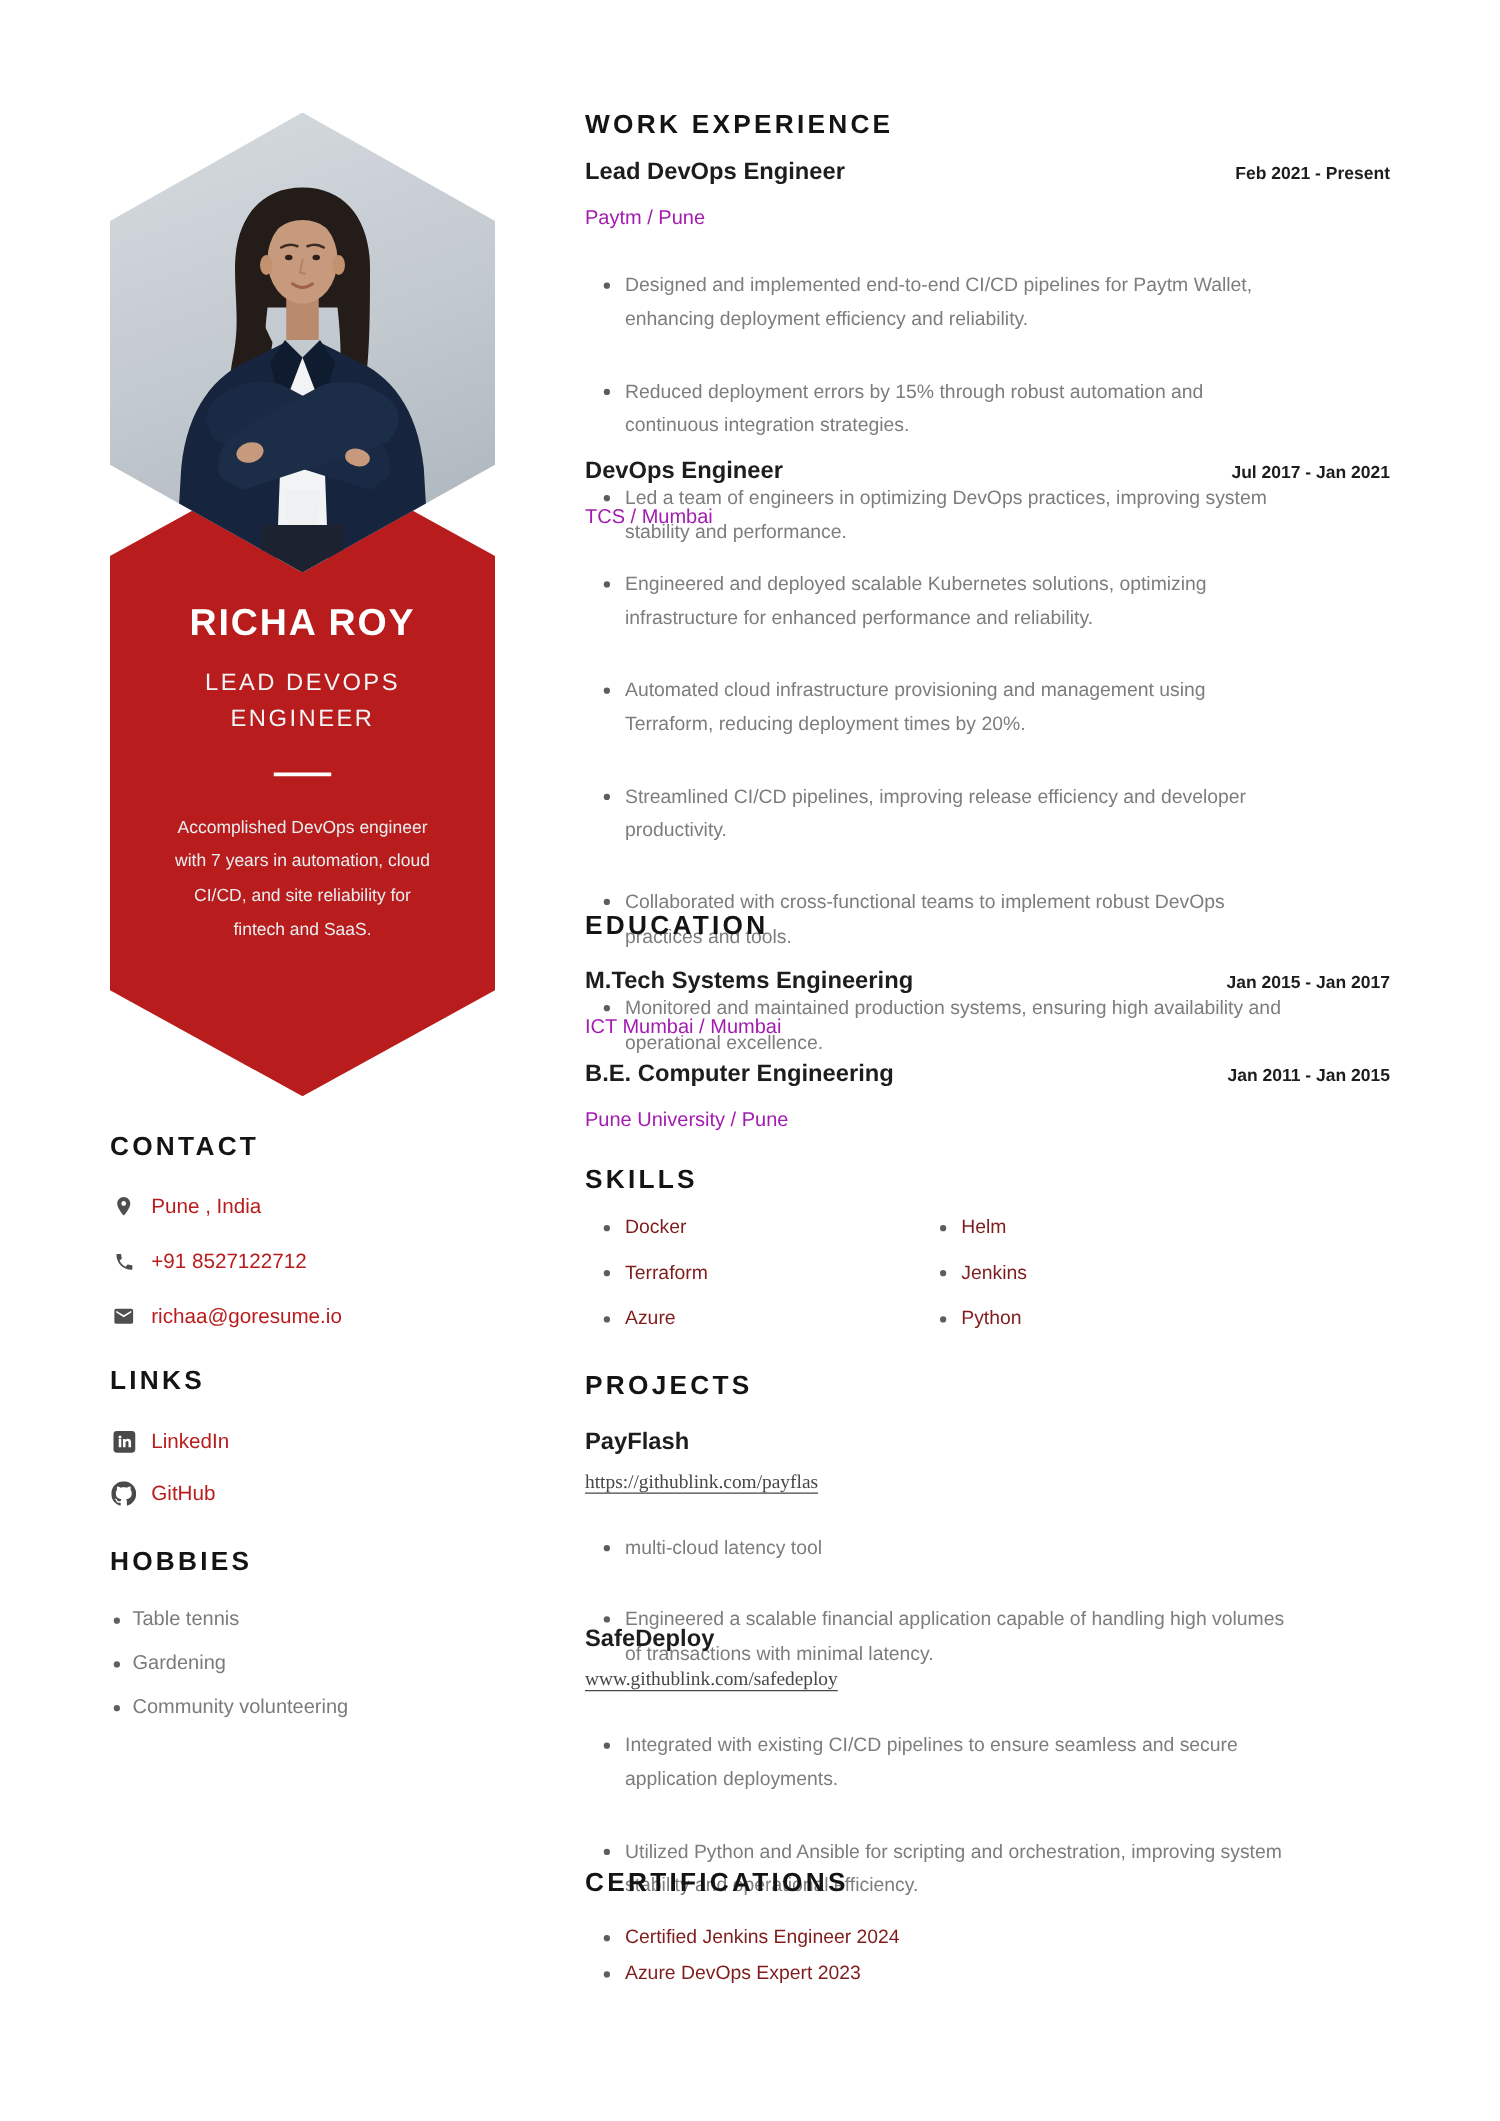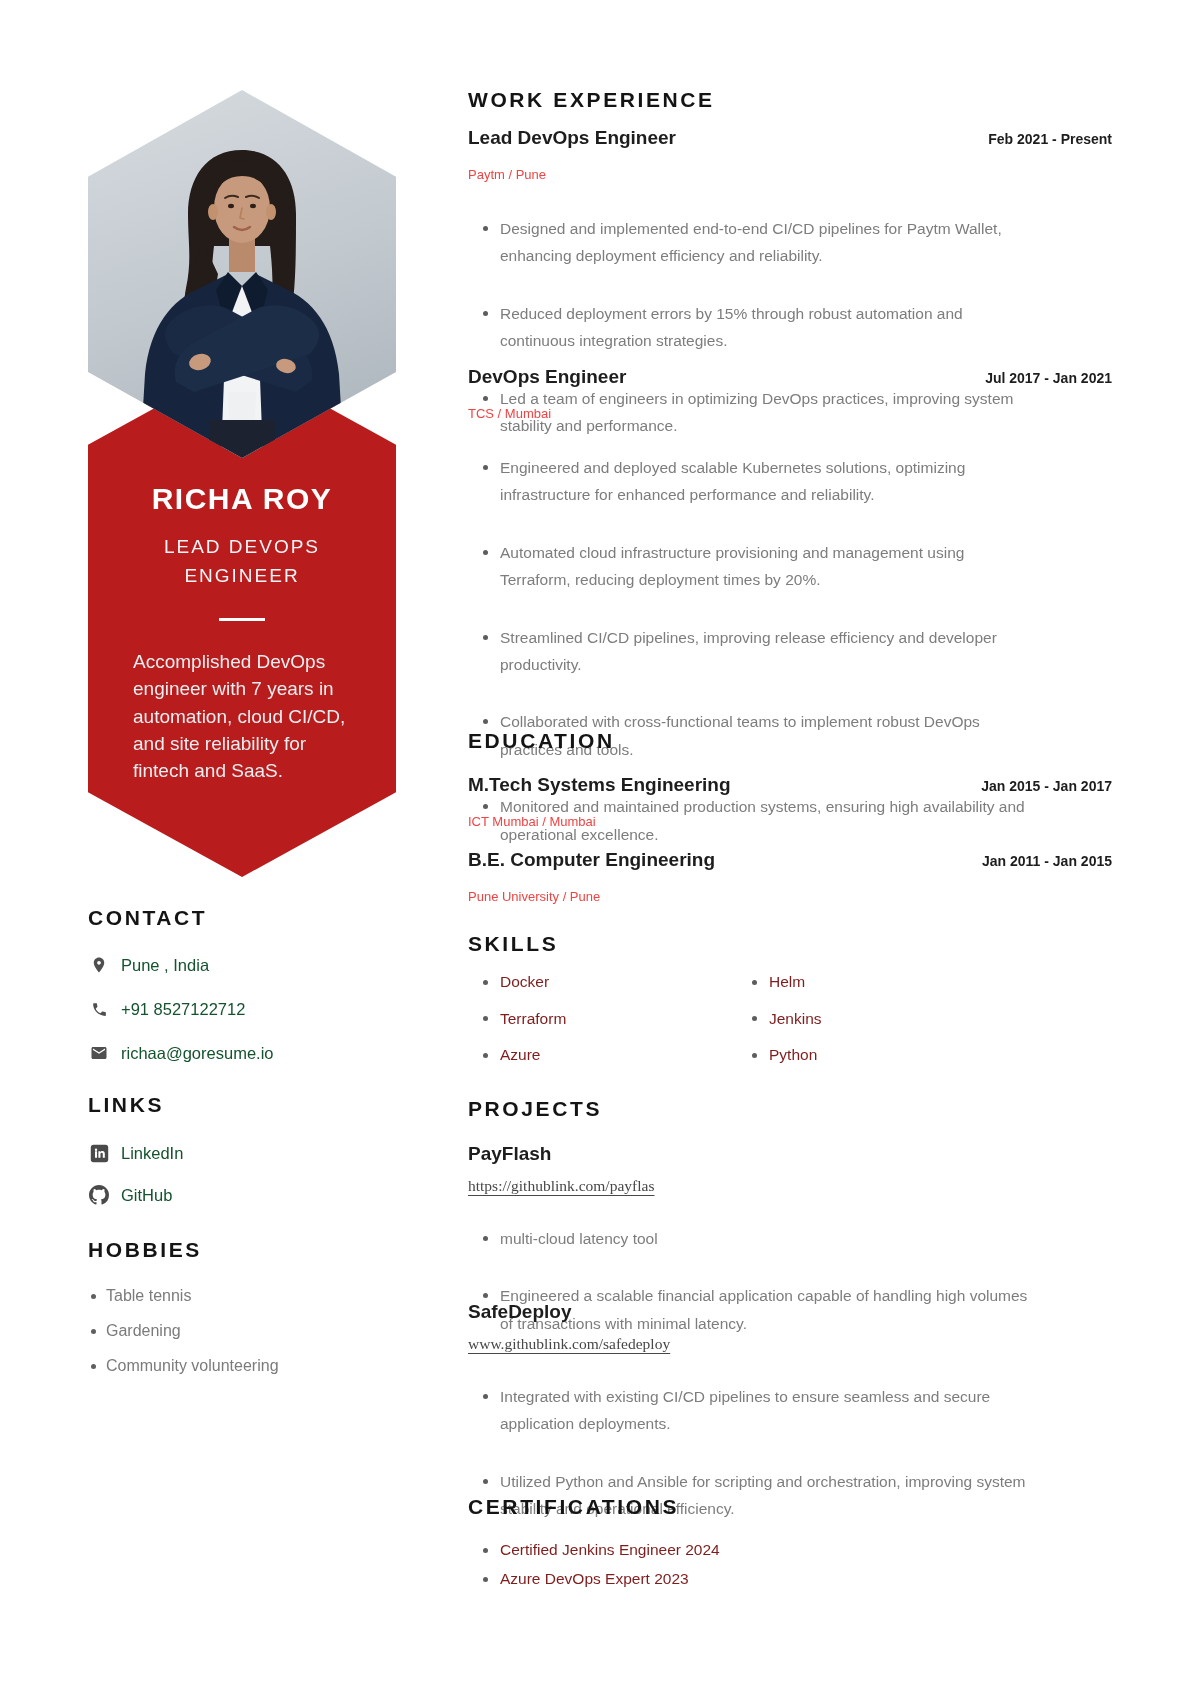--- a/index.html
+++ b/index.html
@@ -21,40 +21,40 @@
   }
   .photo-hex svg { display:block; }
 
   .hex-name { position:absolute; left:0; right:0; top:122px; text-align:center;
     color:#ffffff; font-size:30px; font-weight:800; letter-spacing:1.5px; }
   .hex-role { position:absolute; left:50%; transform:translateX(-50%); top:172px; width:220px;
     text-align:center; color:#f2f5f7; font-size:19px; letter-spacing:2px; line-height:29px; font-weight:400; }
   .hex-divider { position:absolute; left:50%; transform:translateX(-50%); top:258px;
     width:46px; height:3px; background:#ffffff; }
   .hex-summary { position:absolute; left:50%; transform:translateX(-50%); top:288px; width:218px;
-    color:#e9eef1; font-size:19px; line-height:27.3px; font-weight:400; }
+    text-align:center; color:#e9eef1; font-size:14px; line-height:27.3px; font-weight:400; }
 
   
   .side-col { position:absolute; left:88px; top:0; width:320px; }
   .side-h { position:absolute; font-size:21px; font-weight:800; letter-spacing:2.6px; color:#141414; }
   .srow { position:absolute; display:flex; align-items:center; height:26px; }
   .srow .ic { width:22px; display:flex; justify-content:center; align-items:center; flex:none; }
-  .srow .stxt { margin-left:11px; font-size:16.5px; color:#14532d; }
+  .srow .stxt { margin-left:11px; font-size:16.5px; color:#b91c1c; }
   .hrow { position:absolute; display:flex; align-items:center; height:22px; }
   .hdot { width:5px; height:5px; border-radius:50%; background:#5f5f5f; margin:0 10px 0 3px; flex:none; }
   .htxt { font-size:16px; color:#7b7b7b; }
 
   
   .main-col { position:absolute; left:468px; top:0; width:644px; }
   .sec-h { position:absolute; font-size:21px; font-weight:800; letter-spacing:2.6px; color:#141414; }
   .block { position:absolute; left:0; width:644px; }
   .trow { display:flex; justify-content:space-between; align-items:baseline; width:644px; height:24px; }
   .jtitle { font-size:19px; font-weight:700; color:#1d1d1d; }
   .jdate  { font-size:14px; font-weight:700; color:#1d1d1d; }
-  .company { margin-top:14px; font-size:13px; line-height:20px; color:#ef4444; }
+  .company { margin-top:14px; font-size:16px; line-height:20px; color:#a21caf; }
   ul.blist { list-style:none; margin-top:12px; }
   .brow { display:flex; line-height:27.4px;margin-top:30px; }
   .bdot { width:5px; height:5px; border-radius:50%; background:#5d5d5d; margin:11px 12px 0 15px; flex:none; }
   .btxt { font-size:15.5px; color:#7d7d7d; width:530px; }
   .skill-col { position:absolute; top:0; }
   .skill-row { display:flex; align-items:center; height:20px; margin-bottom:16.5px; }
   .plink { display:inline-block; margin-top:10px; font-size:15.5px; color:#474747;
     text-decoration:underline; text-underline-offset:4px;font-family:Liberation Serif, serif; }
   .proj-blist { margin-top:13px; }
   ul.clist { list-style:none; position:absolute; }

